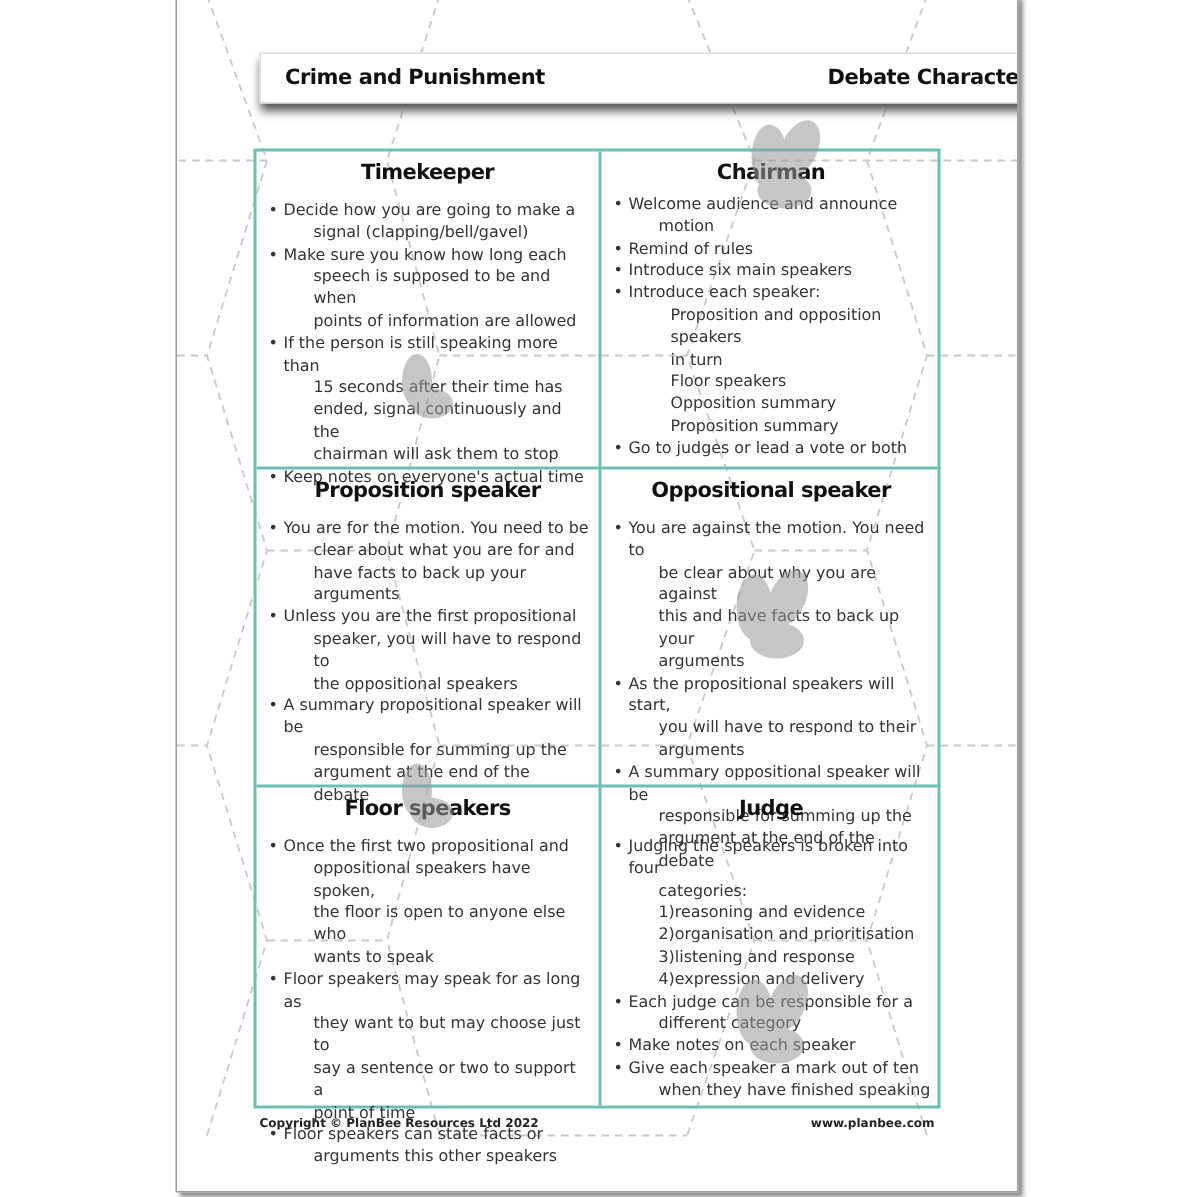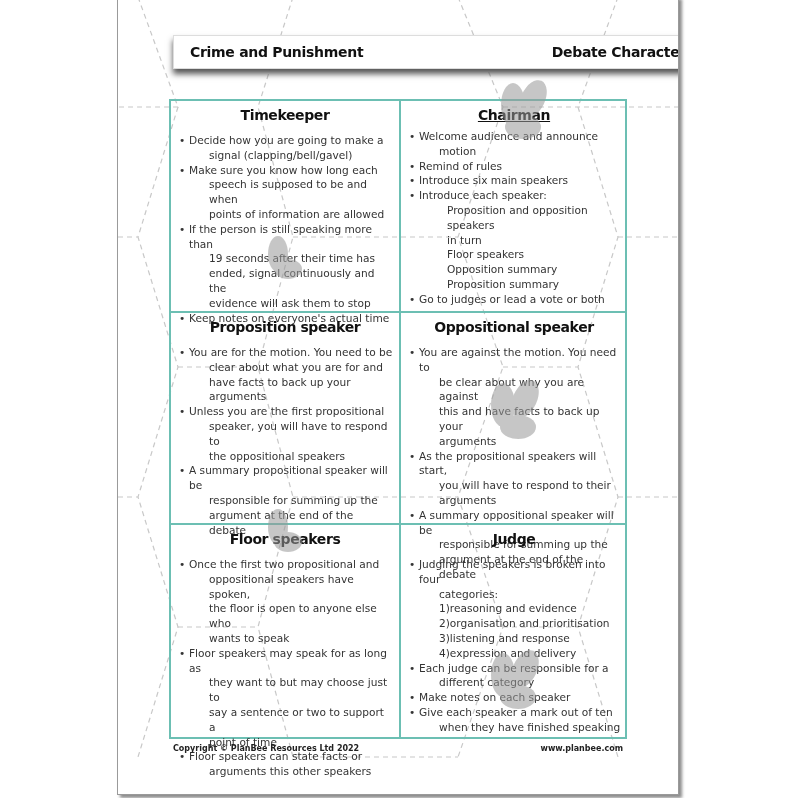--- a/index.html
+++ b/index.html
@@ -59,27 +59,27 @@
     <span>Debate Characters</span>
   </div>
 
   <div class="grid">
 
     <div class="cell b">
       <div class="cell-title">Timekeeper</div>
       <ul>
         <li><span>Decide how you are going to make a</span><span class="cont">signal (clapping/bell/gavel)</span></li>
         <li><span>Make sure you know how long each</span><span class="cont">speech is supposed to be and when</span><span class="cont">points of information are allowed</span></li>
-        <li><span>If the person is still speaking more than</span><span class="cont">19 seconds after their time has</span><span class="cont">ended, signal continuously and the</span><span class="cont">evidence will ask them to stop</span></li>
+        <li><span>If the person is still speaking more than</span><span class="cont">15 seconds after their time has</span><span class="cont">ended, signal continuously and the</span><span class="cont">chairman will ask them to stop</span></li>
         <li><span>Keep notes on everyone's actual time</span></li>
       </ul>
     </div>
 
     <div class="cell r b">
-      <div class="cell-title" style="margin-bottom:6px;text-decoration:underline;">Chairman</div>
+      <div class="cell-title" style="margin-bottom:6px;">Chairman</div>
       <ul>
         <li><span>Welcome audience and announce</span><span class="cont">motion</span></li>
         <li><span>Remind of rules</span></li>
         <li><span>Introduce six main speakers</span></li>
         <li><span>Introduce each speaker:</span>
           <span class="sub">Proposition and opposition speakers</span>
           <span class="sub">in turn</span>
           <span class="sub">Floor speakers</span>
           <span class="sub">Opposition summary</span>
           <span class="sub">Proposition summary</span>

